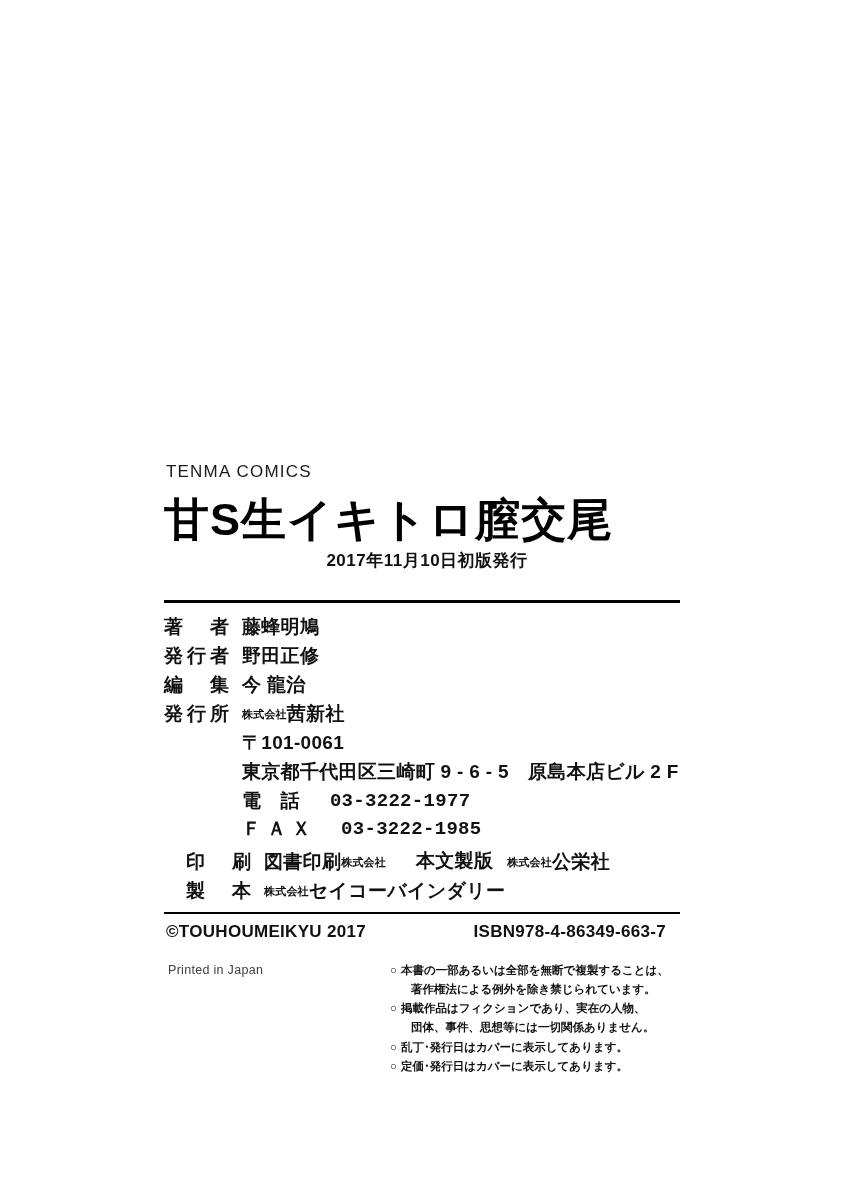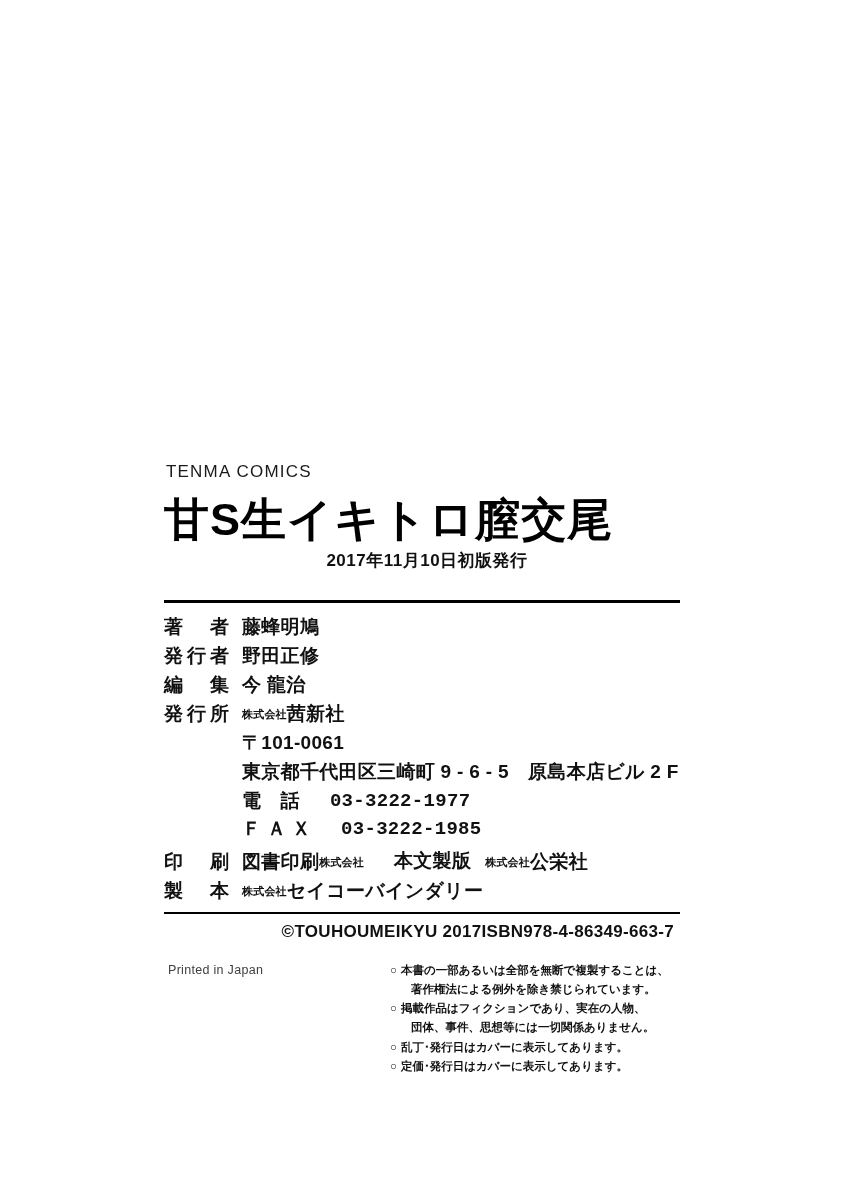--- a/index.html
+++ b/index.html
@@ -92,32 +92,33 @@
     letter-spacing: 0.2px;
     vertical-align: 1px;
   }
   .gap-l { margin-left: 30px; font-family: Liberation Mono, monospace; }
   .gap-s { margin-left: 14px; }
 
   .addr-block .row { margin-left: 0; }
 
   .print-block {
     padding-top: 4px;
+    margin-left: 22px;
   }
 
   .copyright-row {
     display: flex;
-    justify-content: flex-end;
+    justify-content: space-between;
     align-items: baseline;
     font-size: 17px;
     font-weight: bold;
     padding: 8px 4px 7px 2px;
     letter-spacing: 0.3px;
   }
-  .isbn { margin-right: 2px; }
+  .isbn { margin-right: 10px; }
 
   .footer {
     display: flex;
     justify-content: space-between;
     align-items: flex-start;
     padding-top: 12px;
   }
   .printed {
     font-size: 12.5px;
     letter-spacing: 0.3px;

